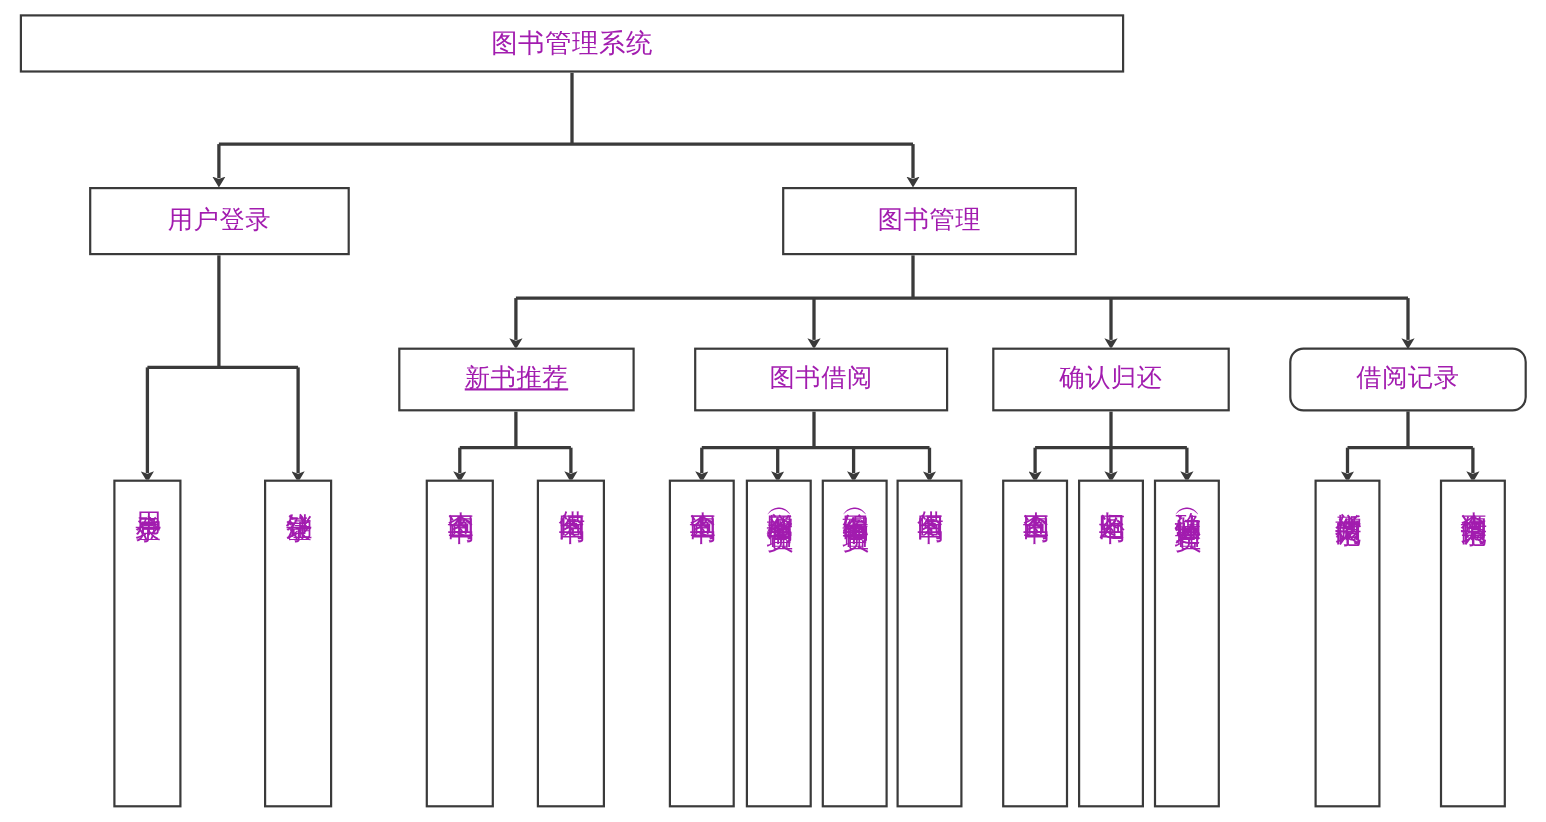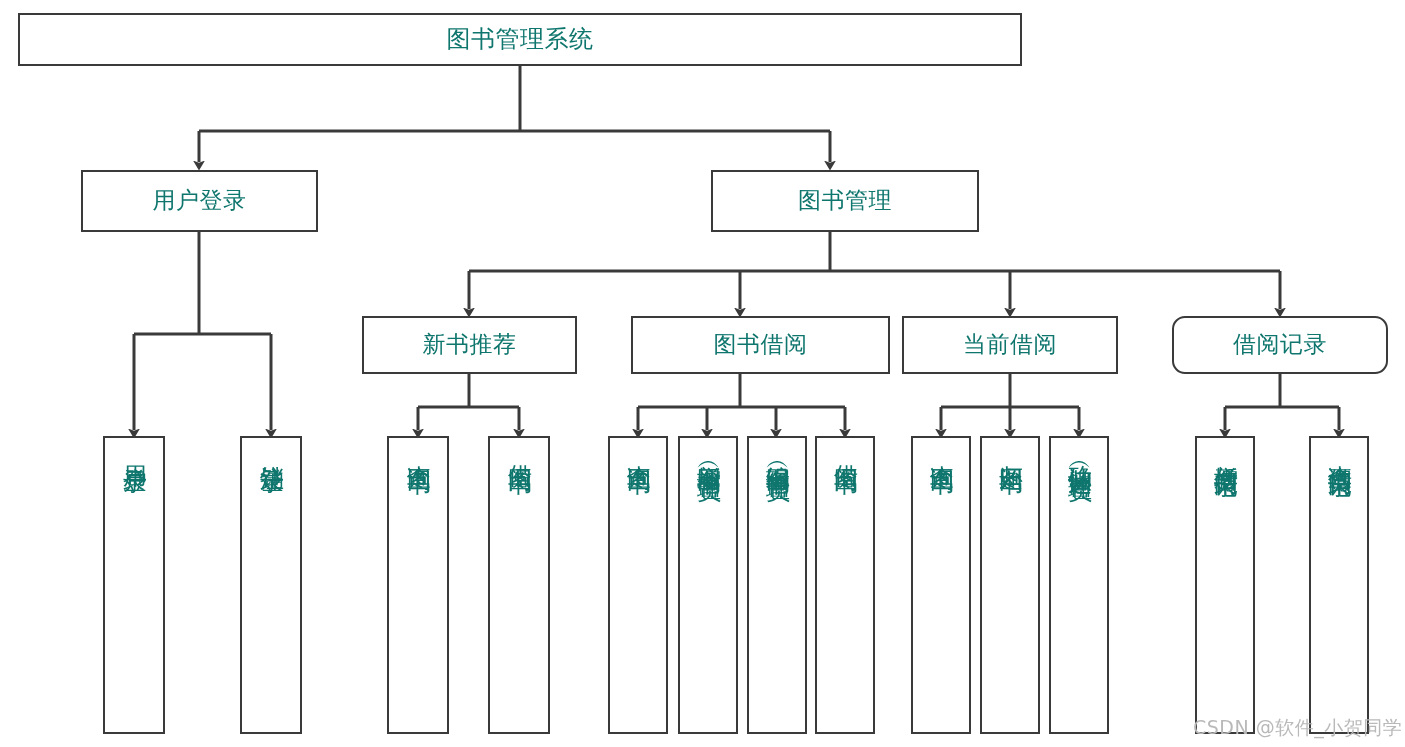--- a/index.html
+++ b/index.html
@@ -26,21 +26,21 @@
     pointer-events: none;
   }
   .node {
     position: absolute;
     box-sizing: border-box;
     border: 2.5px solid #3a3a3a;
     background: #ffffff;
     display: flex;
     align-items: center;
     justify-content: center;
-    color: #0f766e;
+    color: #a21caf;
   }
   .node .lbl {
     display: block;
     text-align: center;
     line-height: 1.18;
     letter-spacing: 0.5px;
     white-space: nowrap;
   }
   .node.h .lbl {
     font-size: 23px;
@@ -128,28 +128,28 @@
     <span class="lbl">图书管理系统</span>
   </div>
 
   <div class="node h" style="left:81px; top:170px; width:237px; height:62px;">
     <span class="lbl">用户登录</span>
   </div>
   <div class="node h" style="left:711px; top:170px; width:268px; height:62px;">
     <span class="lbl">图书管理</span>
   </div>
 
-  <div class="node h" style="left:362px; top:316px; width:215px; height:58px;">
+  <div class="node h" style="left:362px; top:316px; width:215px; height:58px;text-decoration:underline;">
     <span class="lbl">新书推荐</span>
   </div>
-  <div class="node h" style="left:631px; top:316px; width:259px; height:58px;">
+  <div class="node h" style="left:631px; top:316px; width:231px; height:58px;">
     <span class="lbl">图书借阅</span>
   </div>
   <div class="node h" style="left:902px; top:316px; width:216px; height:58px;">
-    <span class="lbl">当前借阅</span>
+    <span class="lbl">确认归还</span>
   </div>
   <div class="node h" style="left:1172px; top:316px; width:216px; height:58px;border-radius:13px;">
     <span class="lbl">借阅记录</span>
   </div>
 
   <div class="node v" style="left:103px; top:436px; width:62px; height:298px;">
     <span class="lbl">用户登录</span>
   </div>
   <div class="node v" style="left:240px; top:436px; width:62px; height:298px;">
     <span class="lbl">注销登录</span>
@@ -185,15 +185,14 @@
     <span class="lbl">确认归还（管理员）</span>
   </div>
 
   <div class="node v" style="left:1195px; top:436px; width:60px; height:298px;">
     <span class="lbl">新增借阅记录</span>
   </div>
   <div class="node v" style="left:1309px; top:436px; width:60px; height:298px;">
     <span class="lbl">查询借阅记录</span>
   </div>
 
-  <div class="watermark" style="left:1193px; top:715px;">CSDN @软件_小贺同学</div>
 
 </div>
 
 </body></html>

